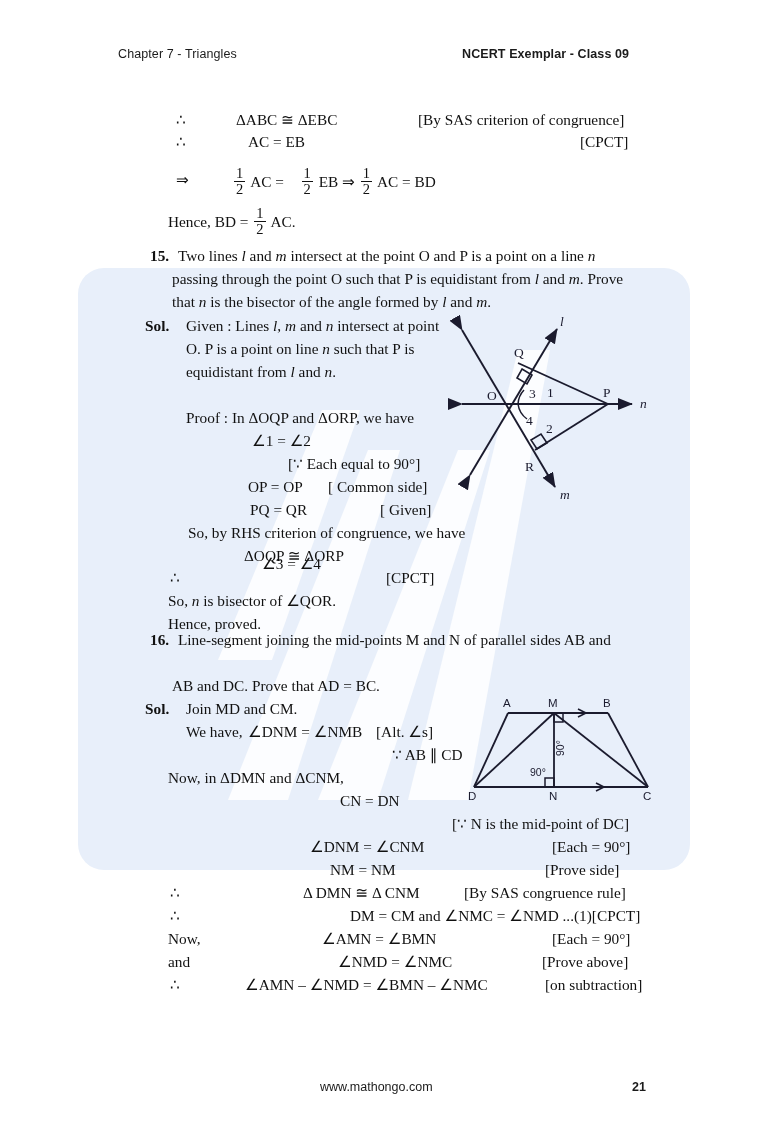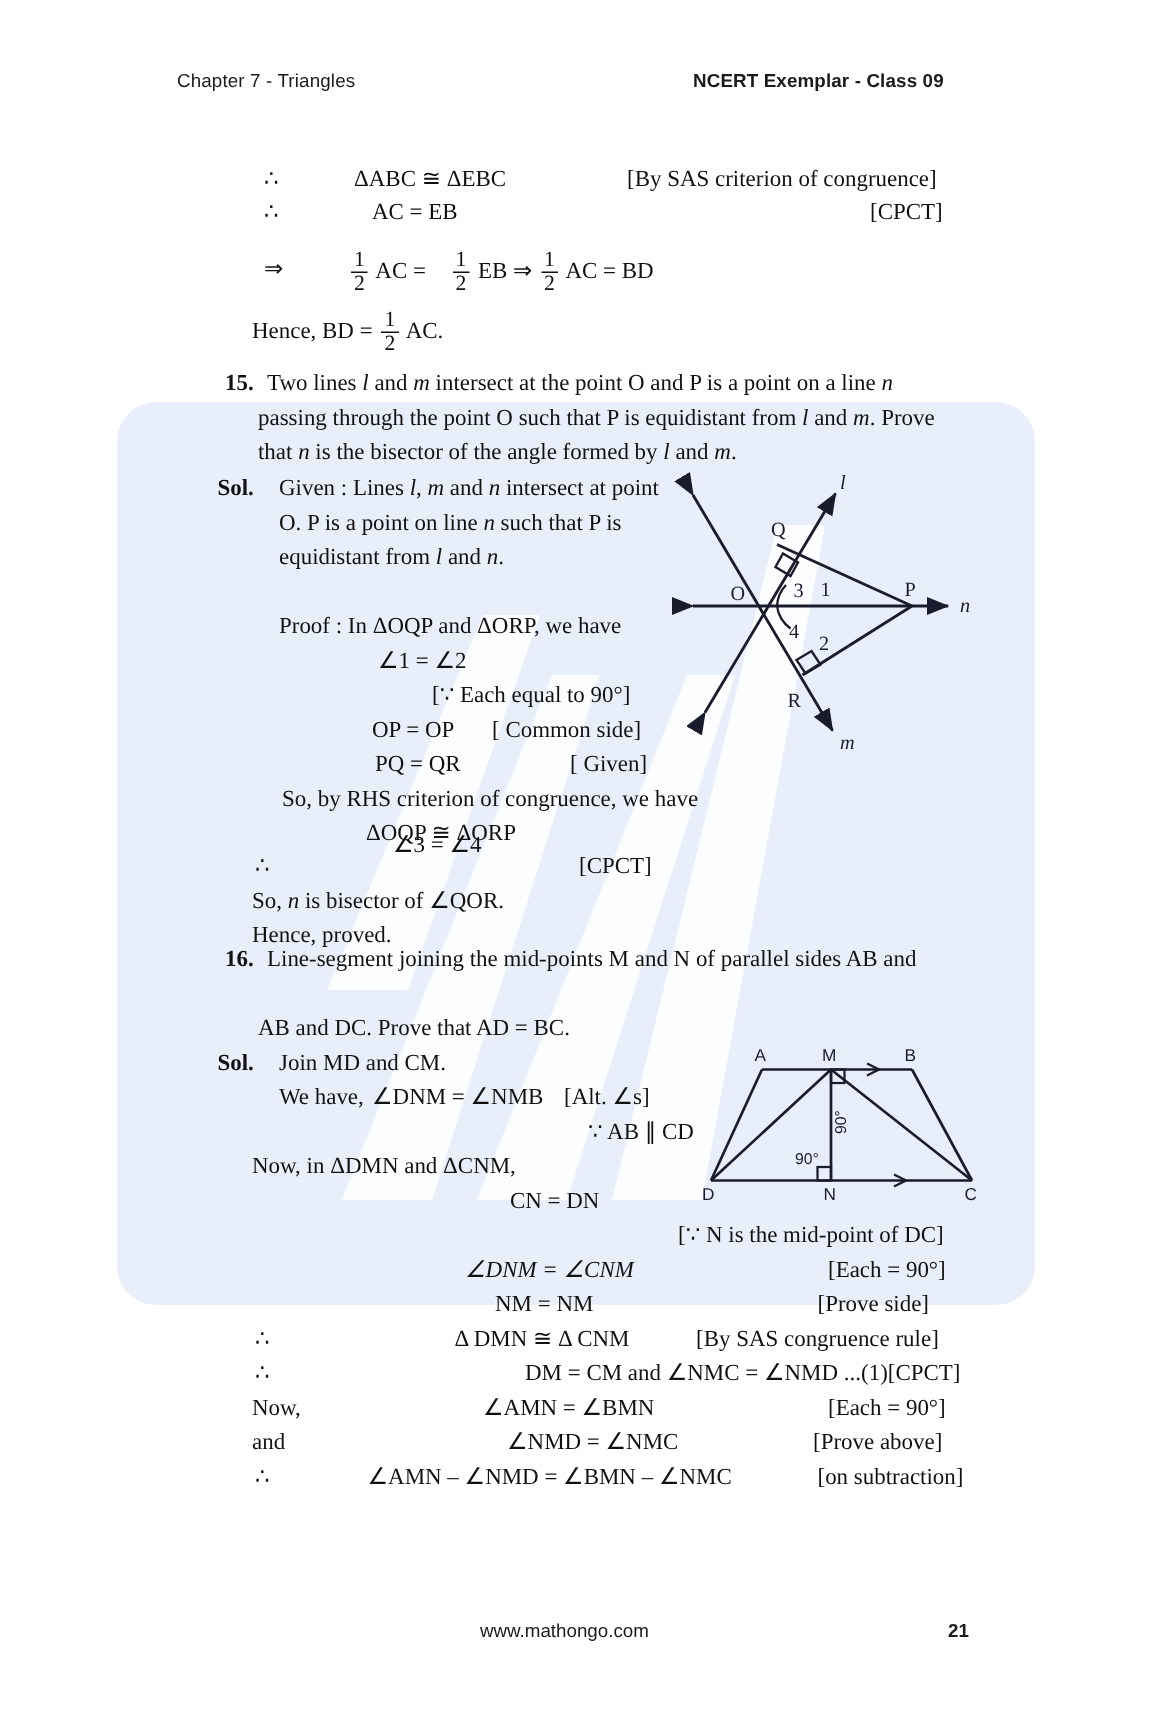--- a/index.html
+++ b/index.html
@@ -229,21 +229,21 @@
   <div class="tx" style="left:186px; top:724px;">We have,</div>
   <div class="tx" style="left:248px; top:724px;">∠DNM = ∠NMB</div>
   <div class="tx" style="left:376px; top:724px;">[Alt. ∠s]</div>
   <div class="tx" style="left:392px; top:747px;">∵ AB ∥ CD</div>
 
   <div class="tx" style="left:168px; top:770px;">Now, in ΔDMN and ΔCNM,</div>
 
   <div class="tx" style="left:340px; top:793px;">CN = DN</div>
   <div class="tx" style="left:452px; top:816px;">[∵ N is the mid-point of DC]</div>
 
-  <div class="tx" style="left:310px; top:839px;font-style:italic;">∠DNM = ∠CNM</div>
+  <div class="tx" style="left:310px; top:839px;">∠DNM = ∠CNM</div>
   <div class="tx" style="left:552px; top:839px;">[Each = 90°]</div>
 
   <div class="tx" style="left:330px; top:862px;">NM = NM</div>
   <div class="tx" style="left:545px; top:862px;">[Prove side]</div>
 
   <div class="tx" style="left:170px; top:885px;">∴</div>
   <div class="tx" style="left:303px; top:885px;">Δ DMN ≅ Δ CNM</div>
   <div class="tx" style="left:464px; top:885px;">[By SAS congruence rule]</div>
 
   <div class="tx" style="left:170px; top:908px;">∴</div>

